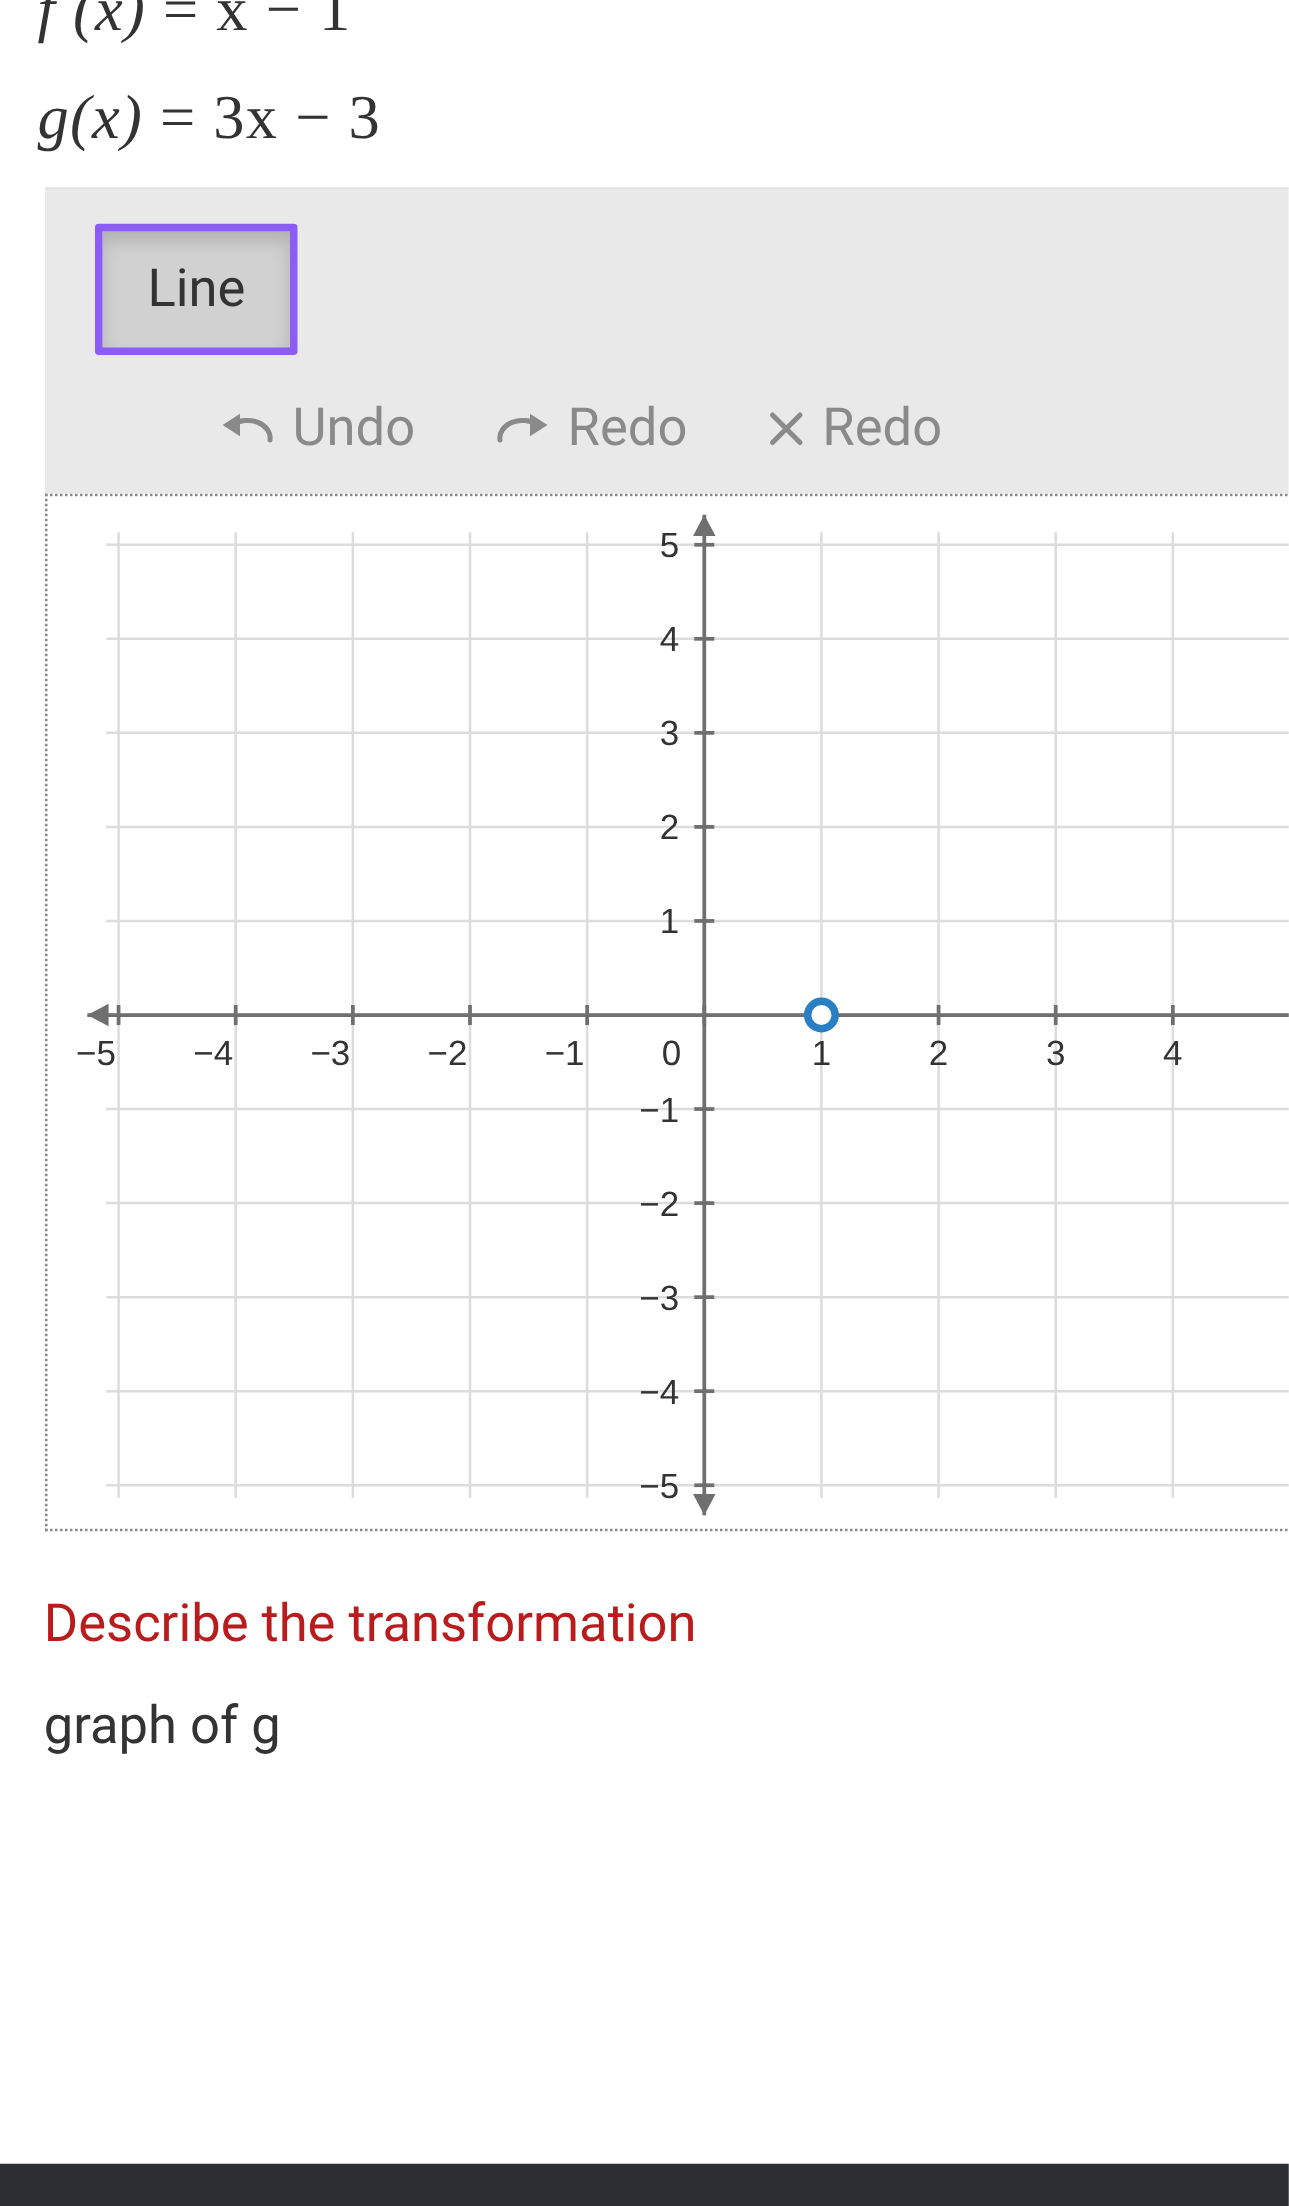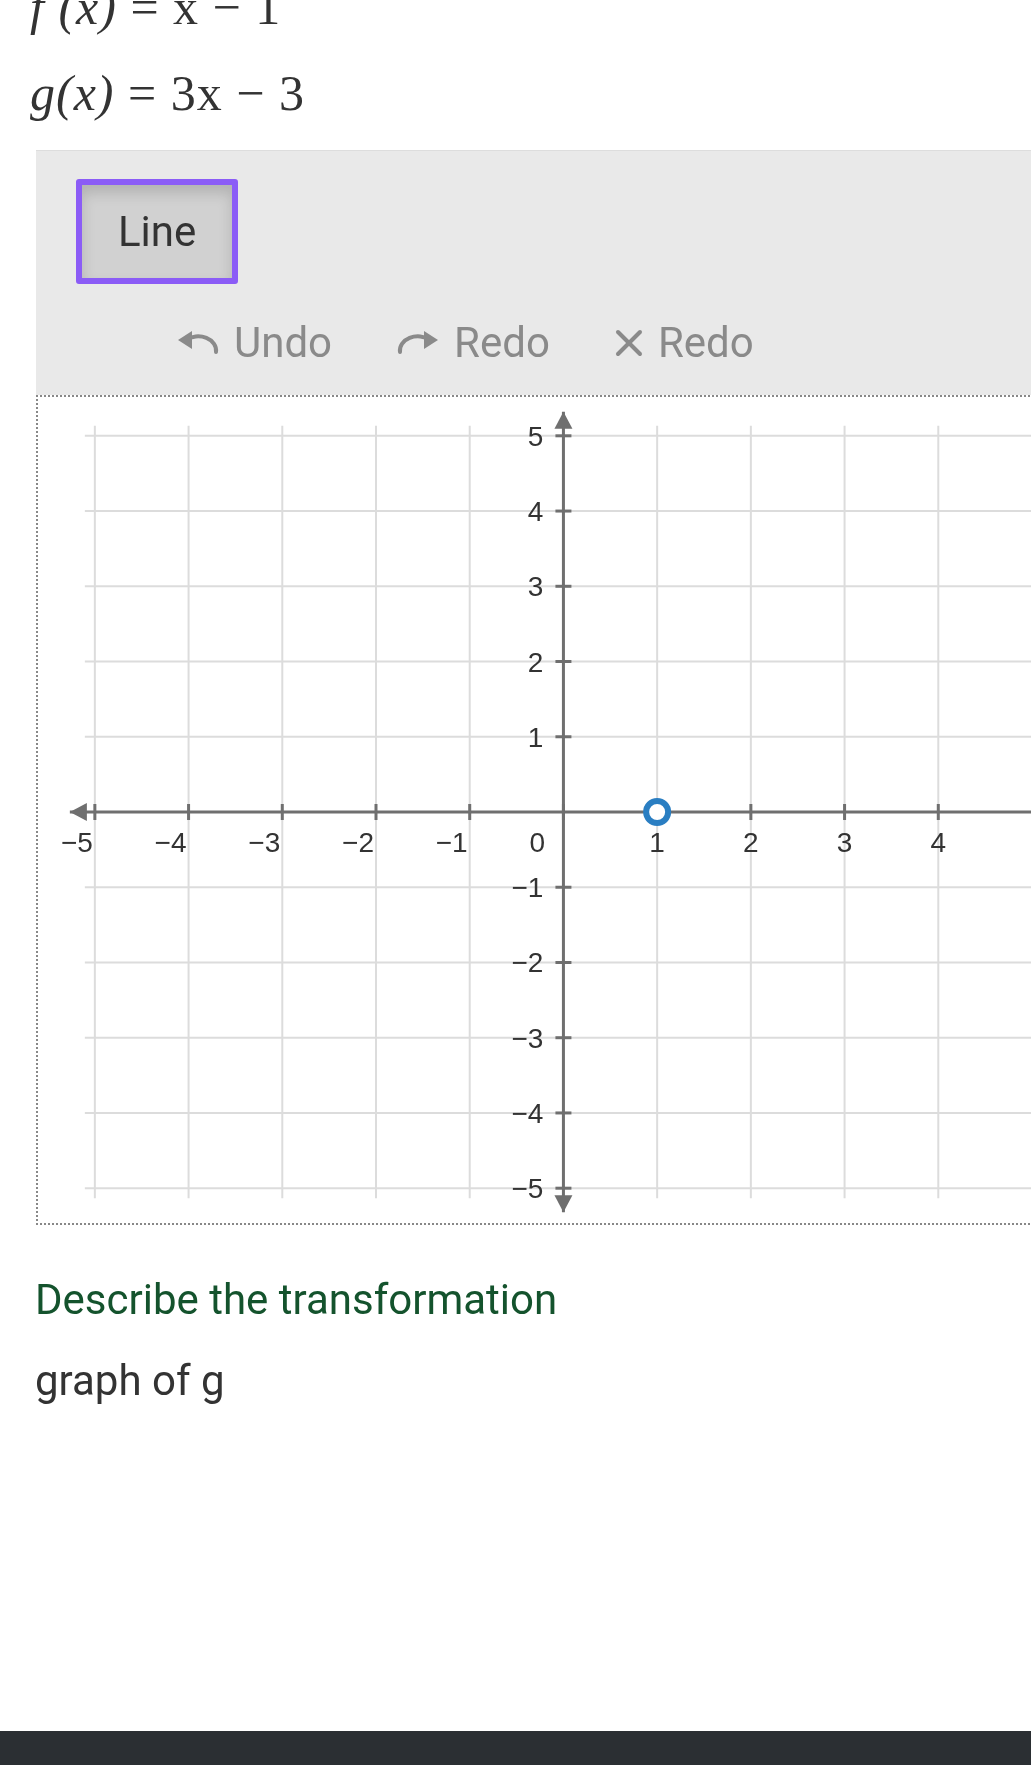--- a/index.html
+++ b/index.html
@@ -77,21 +77,21 @@
     border-right: none;
     width: 994px;
     height: 830px;
     position: relative;
     background: #fff;
   }
   .graph-svg { display: block; }
 
   .question {
     font-size: 42px;
-    color: #14532d;
+    color: #b91c1c;
     padding: 42px 10px 0 5px;
     line-height: 1.55;
   }
   .question .fvar {
     font-family: "Times New Roman", serif;
     font-style: italic;
     font-size: 46px;
   }
   .cutoff {
     font-size: 42px;

